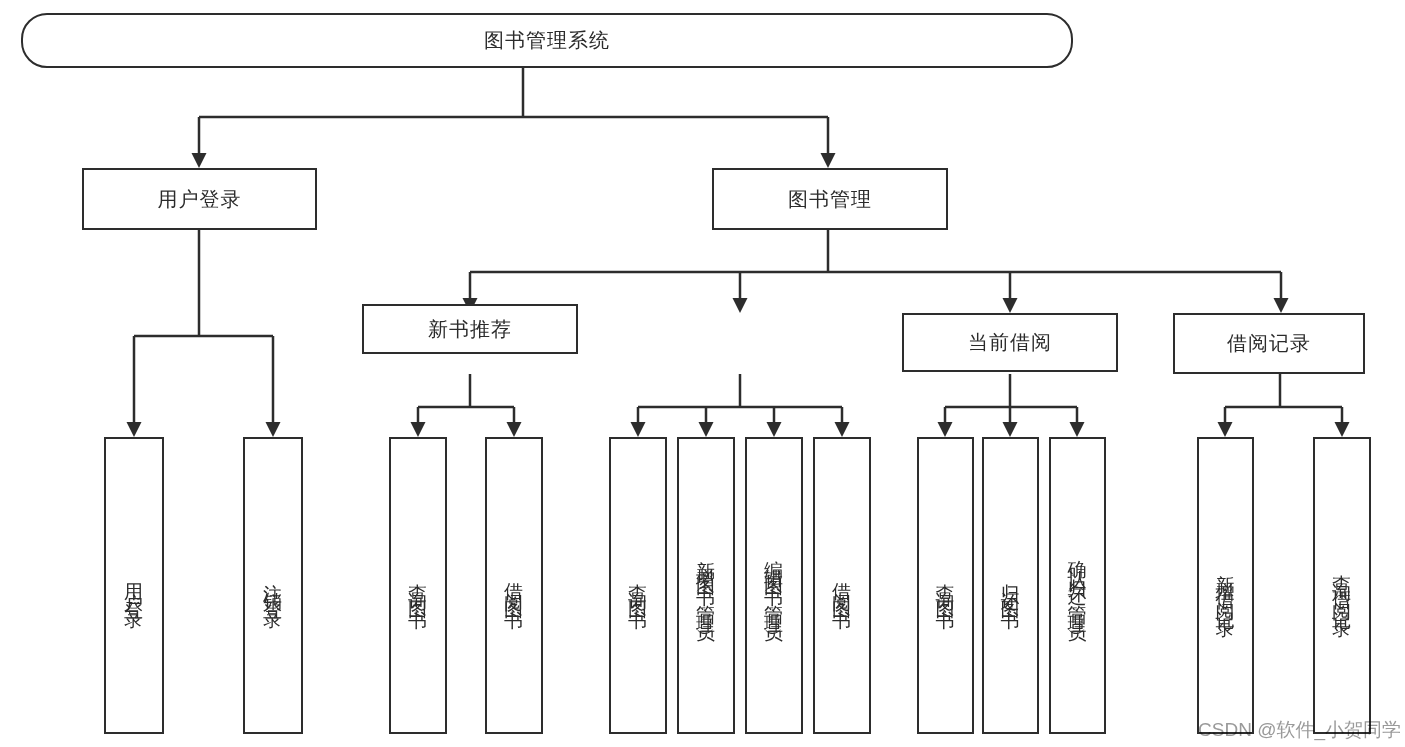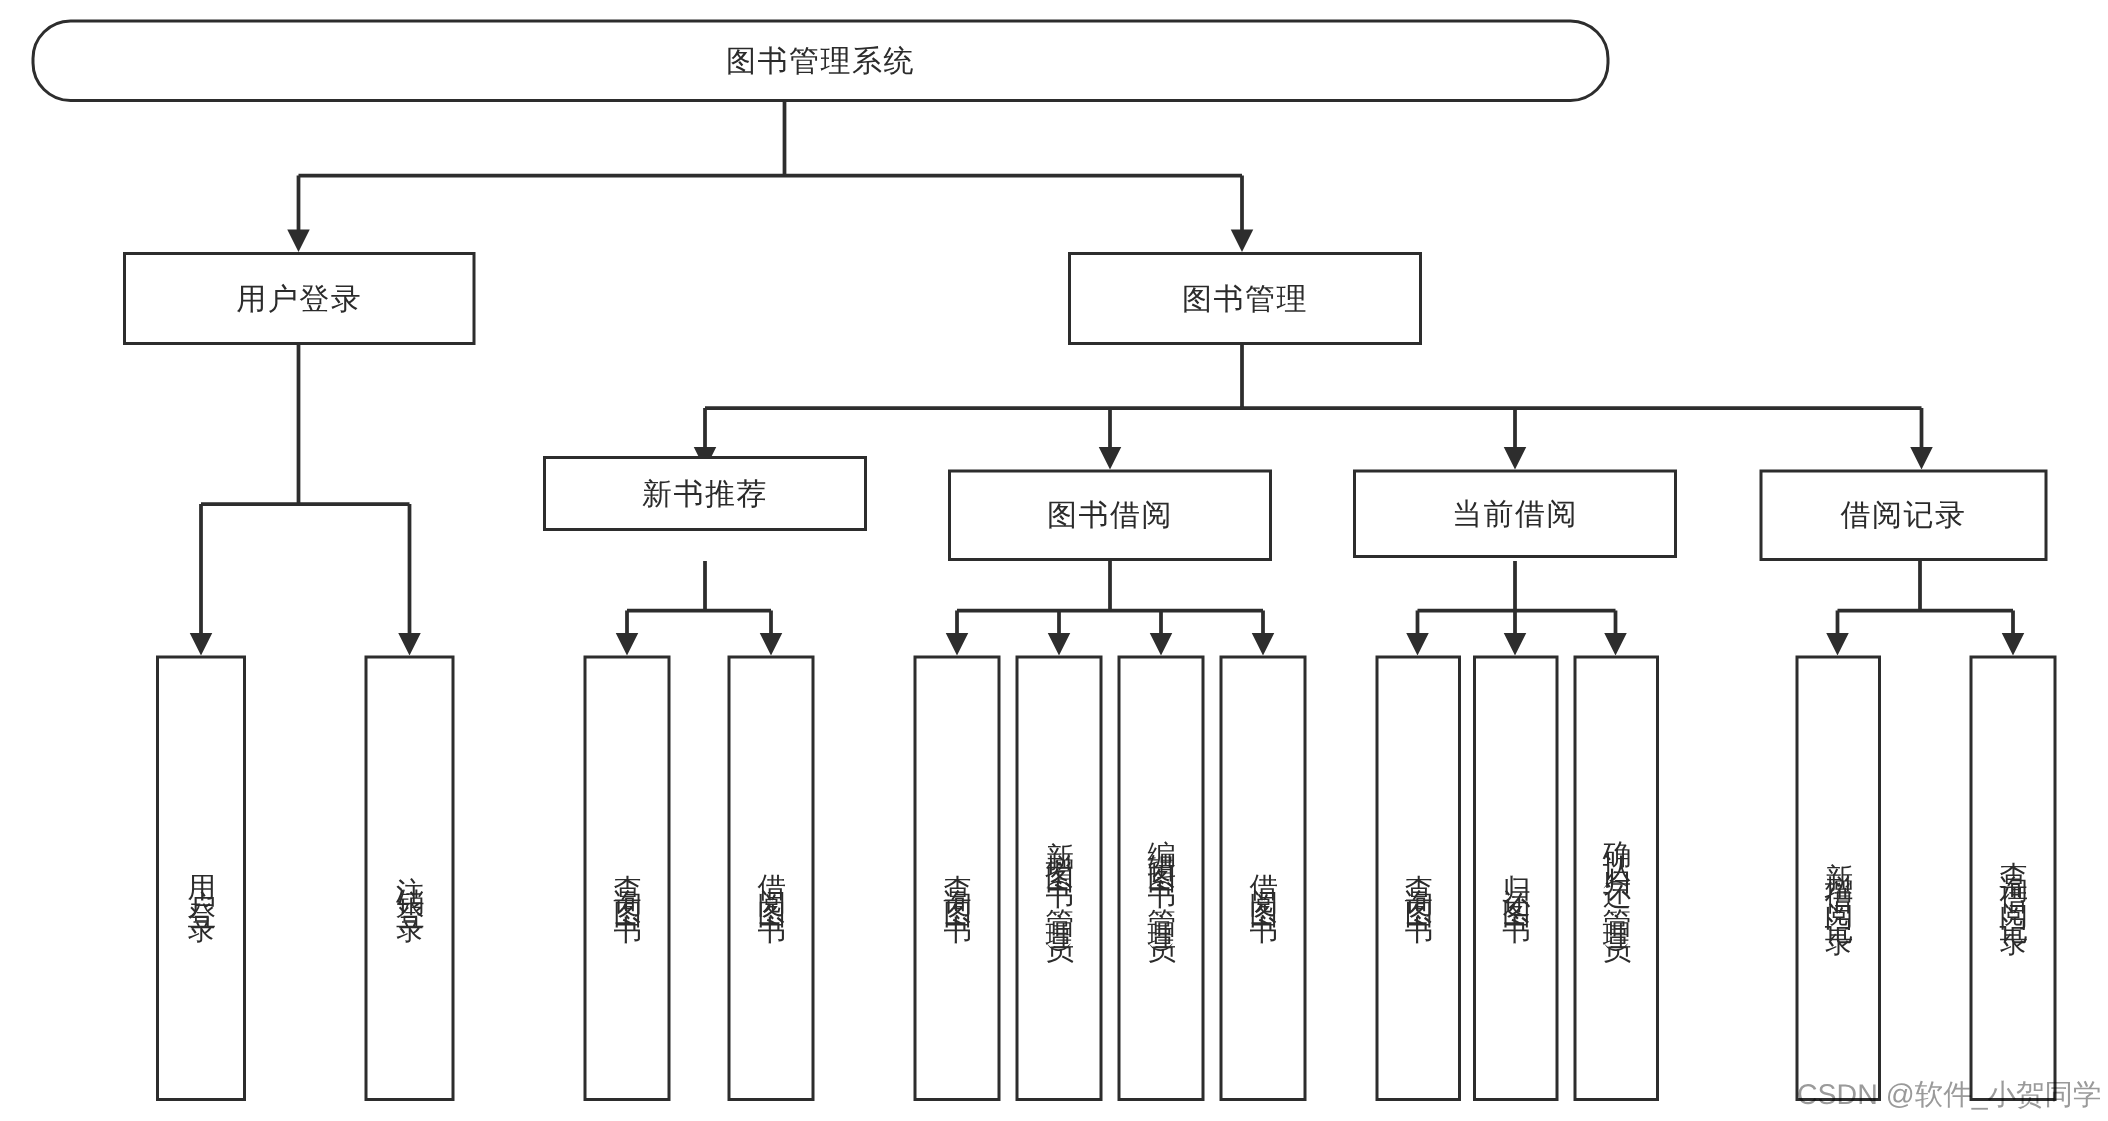--- a/index.html
+++ b/index.html
@@ -109,23 +109,20 @@
   <div class="node h" style="left:82px; top:168px; width:235px; height:62px;">
     <span>用户登录</span>
   </div>
   <div class="node h" style="left:712px; top:168px; width:236px; height:62px;">
     <span>图书管理</span>
   </div>
 
   <div class="node h" style="left:362px; top:304px; width:216px; height:50px;font-family:Liberation Mono, monospace;">
     <span>新书推荐</span>
   </div>
-  <div class="node h" style="left:632px; top:313px; width:216px; height:61px;">
-    <span>图书借阅</span>
-  </div>
   <div class="node h" style="left:902px; top:313px; width:216px; height:59px;">
     <span>当前借阅</span>
   </div>
   <div class="node h" style="left:1173px; top:313px; width:192px; height:61px;">
     <span>借阅记录</span>
   </div>
 
   <div class="node leaf" style="left:104px; top:437px; width:60px; height:297px;">
     <span class="vtext">用户登录</span>
   </div>

